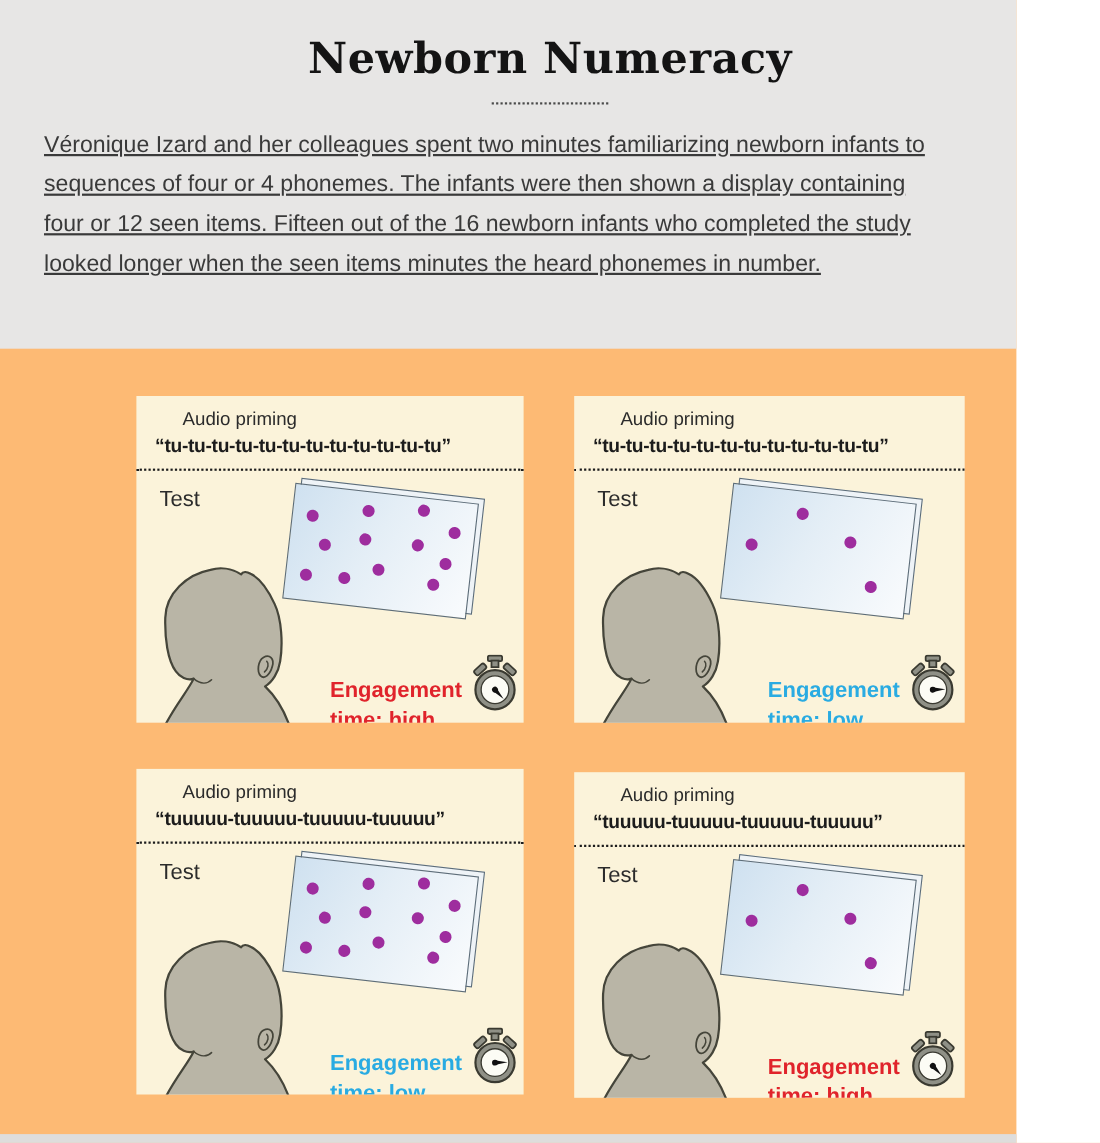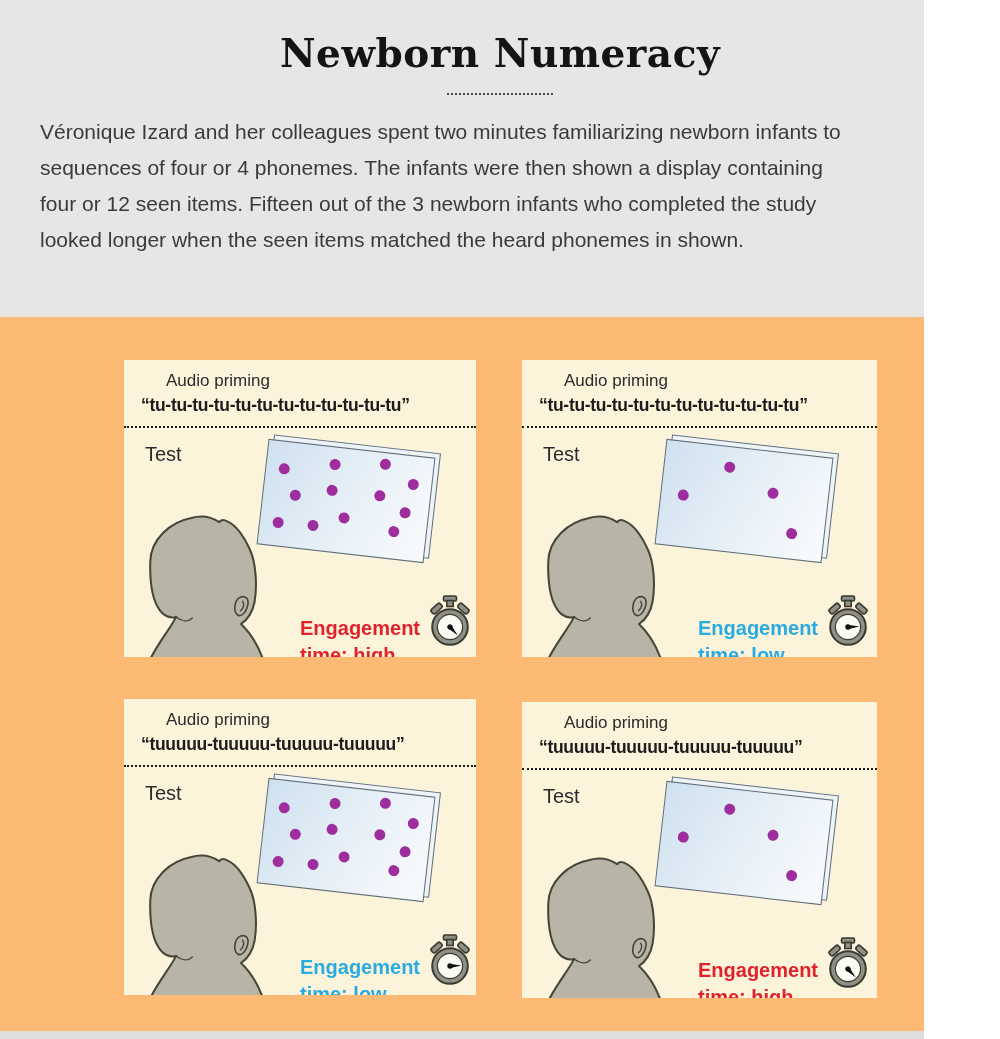--- a/index.html
+++ b/index.html
@@ -9,21 +9,21 @@
     font-family:"Liberation Sans", sans-serif;
   }
   
   .top-section { position:absolute; left:0; top:0; width:1000px; height:317px; background:#e7e6e5; }
   .title {
     margin:30px 0 0 0; text-align:center;
     font-family:"DejaVu Serif", serif; font-weight:bold;
     font-size:39px; color:#141414; letter-spacing:0.5px;
   }
   .title-divider { width:106px; height:0; border-top:2px dotted #4a4a4a; margin:17px auto 0 auto; }
-  .paragraph { margin:19px 36px 0 40px; font-size:21px; line-height:36px; color:#3a3a3a; }
+  .paragraph { margin:19px 36px 0 40px; font-size:21px; line-height:36px; color:#3a3a3a;text-decoration:underline; }
   .paragraph div { white-space:nowrap; }
 
   
   .panel { position:absolute; background:#fbf3da; overflow:hidden; }
   .panel-tl { left:124px; top:360px; width:352px; height:297px; }
   .panel-tr { left:522px; top:360px; width:355px; height:297px; }
   .panel-bl { left:124px; top:699px; width:352px; height:296px; }
   .panel-br { left:522px; top:702px; width:355px; height:296px; }
 
   .audio-label { position:absolute; left:17px; top:11px; font-size:17px; color:#2b2b2b;margin-left:25px; }
@@ -60,22 +60,22 @@
 <body>
 
 <div class="page">
 
   <div class="top-section">
     <h1 class="title">Newborn Numeracy</h1>
     <div class="title-divider"></div>
     <div class="paragraph">
       <div>Véronique Izard and her colleagues spent two minutes familiarizing newborn infants to</div>
       <div>sequences of four or 4 phonemes. The infants were then shown a display containing</div>
-      <div>four or 12 seen items. Fifteen out of the 3 newborn infants who completed the study</div>
-      <div>looked longer when the seen items matched the heard phonemes in shown.</div>
+      <div>four or 12 seen items. Fifteen out of the 16 newborn infants who completed the study</div>
+      <div>looked longer when the seen items minutes the heard phonemes in number.</div>
     </div>
   </div>
 
   <section class="panel panel-tl">
     <div class="audio-label">Audio priming</div>
     <div class="phoneme">“tu-tu-tu-tu-tu-tu-tu-tu-tu-tu-tu-tu”</div>
     <div class="dotted-sep"></div>
     <div class="test-label">Test</div>
     <svg class="baby" viewBox="0 0 125 145">
       <path class="baby-body" d="M49 5 C28 9,9 26,8.5 48 C8 66,10.5 86,18 96 C21.5 101,28 104.5,34 102.5 C29 113,17 127,8 145 L120 145 C115 131,107 118,98 109.5 C104.5 105.5,110 97,111.5 87 C114 72,113 49,106.5 35.5 C100.5 22.5,92.5 12,85 8.5 C81.5 6.5,78 6.5,76.5 9 C68 3.5,57.5 2.5,49 5 Z"></path>

